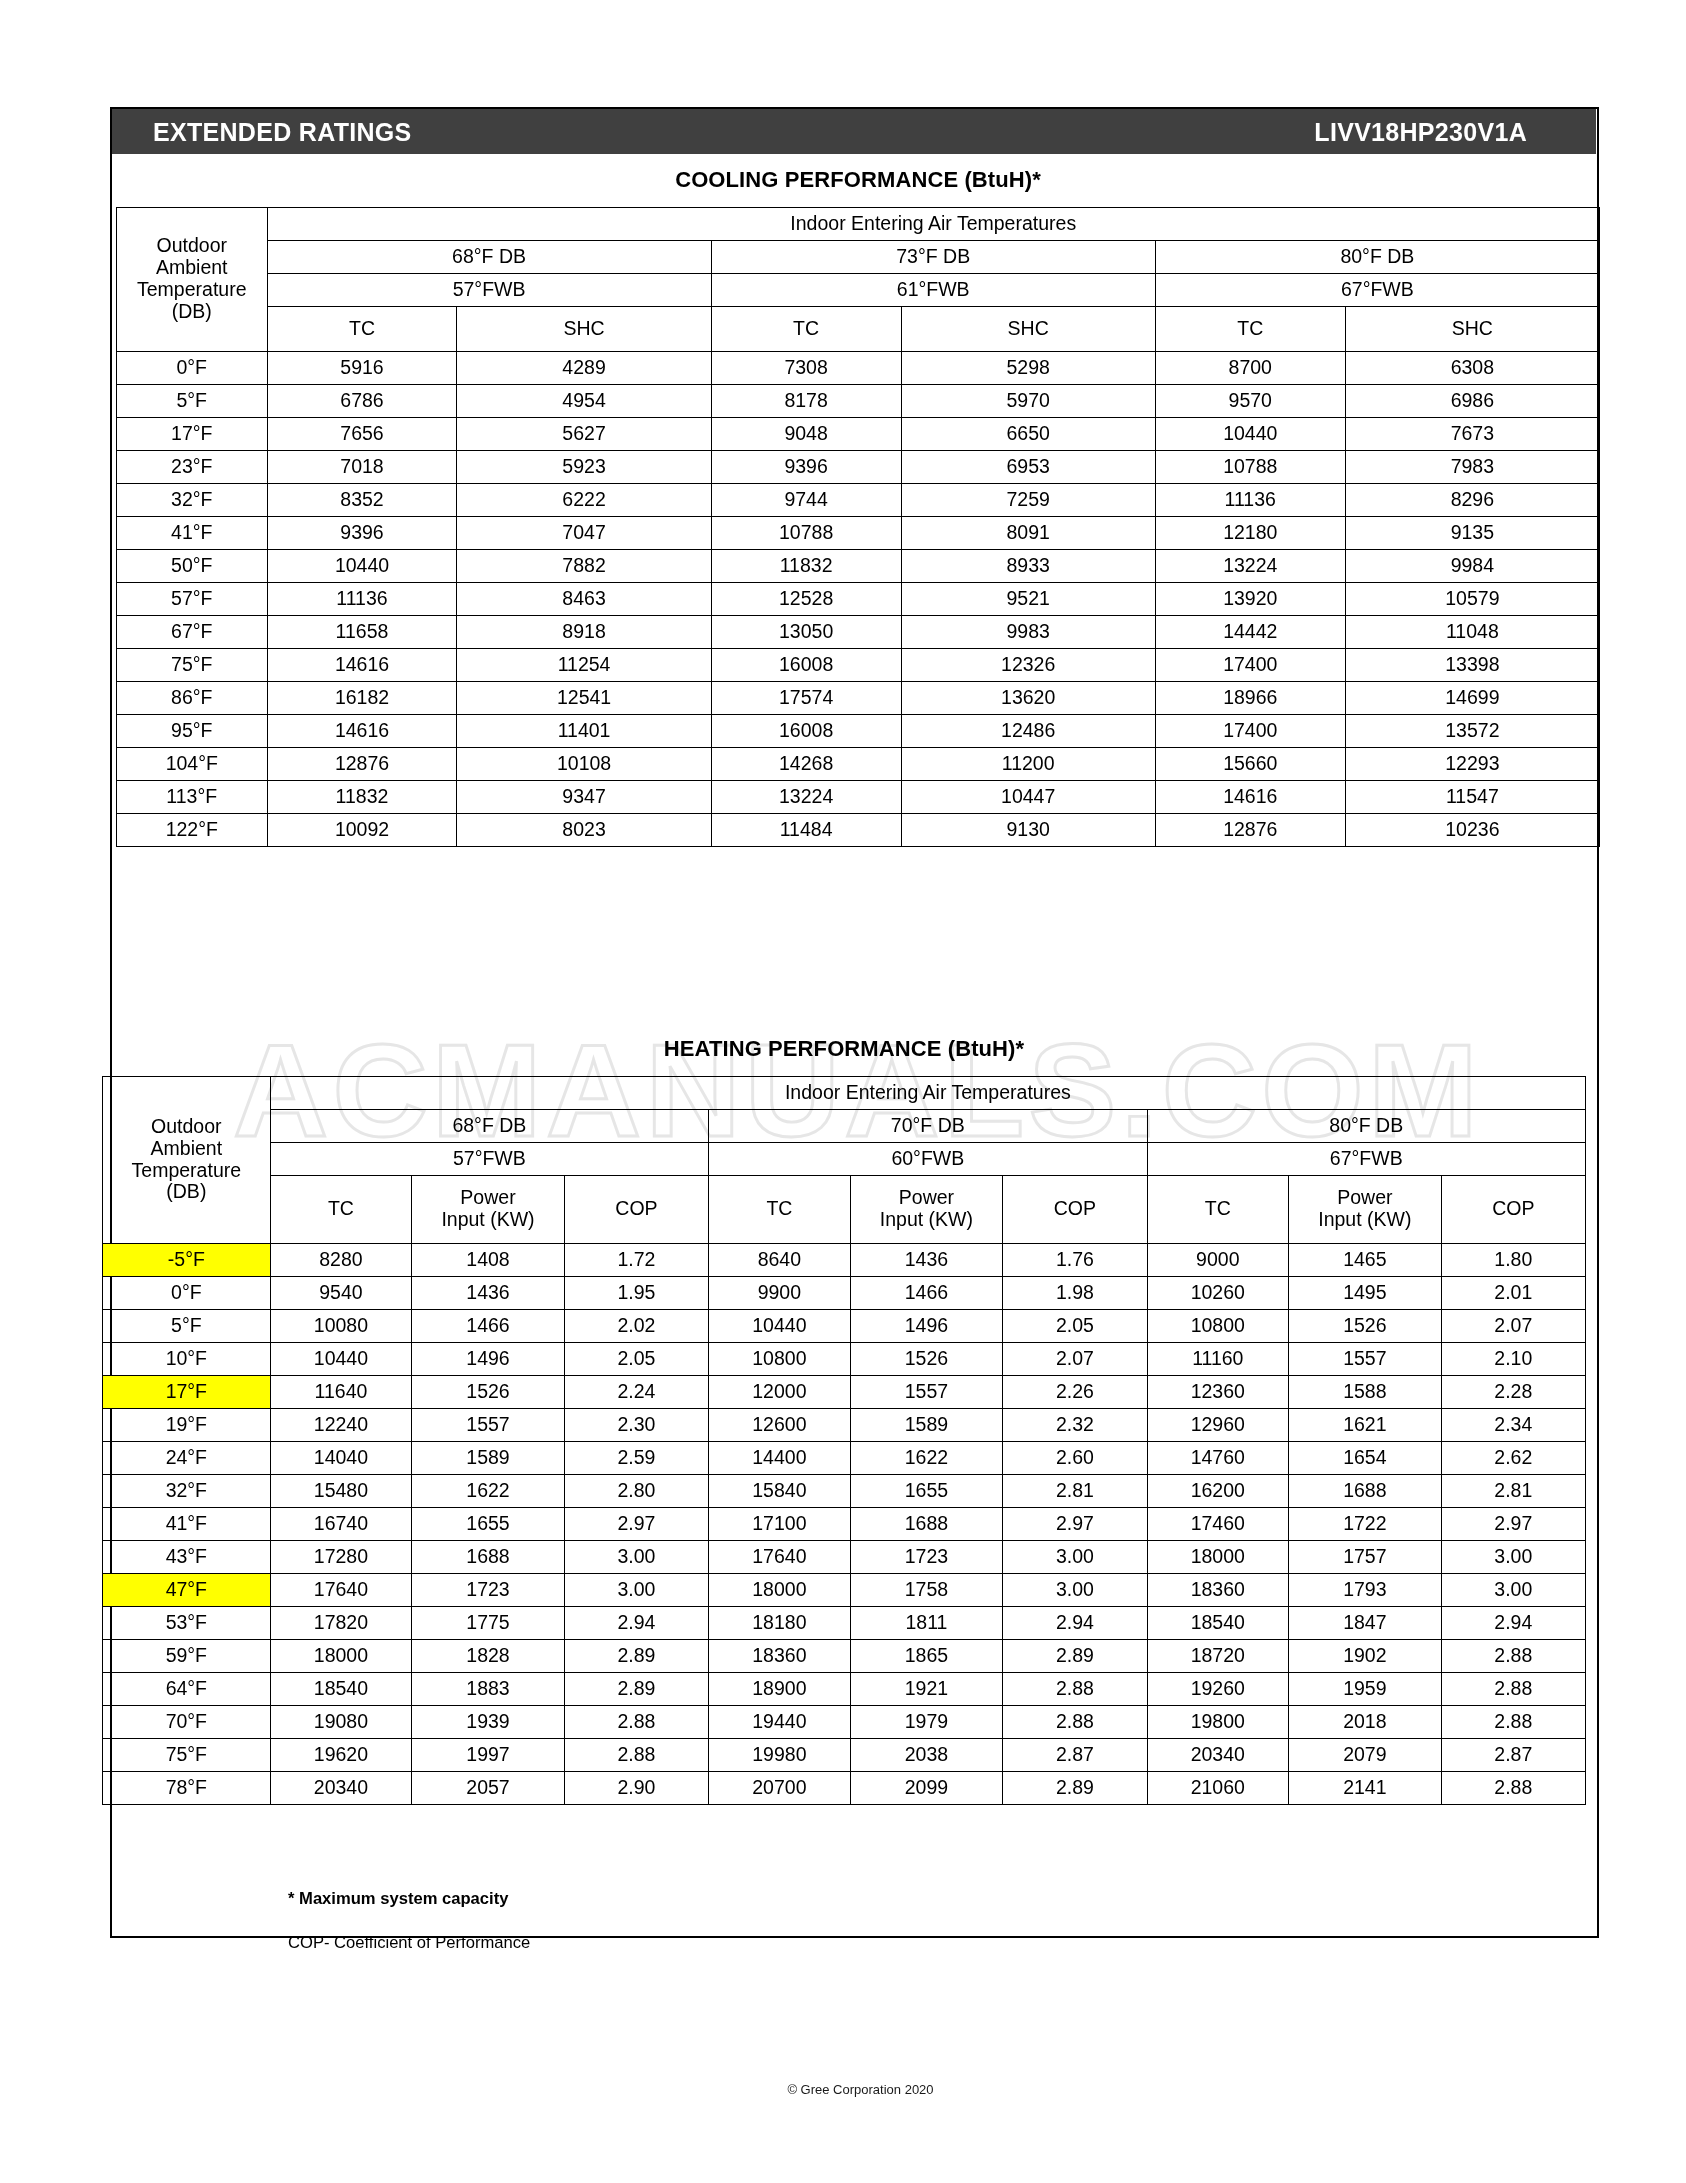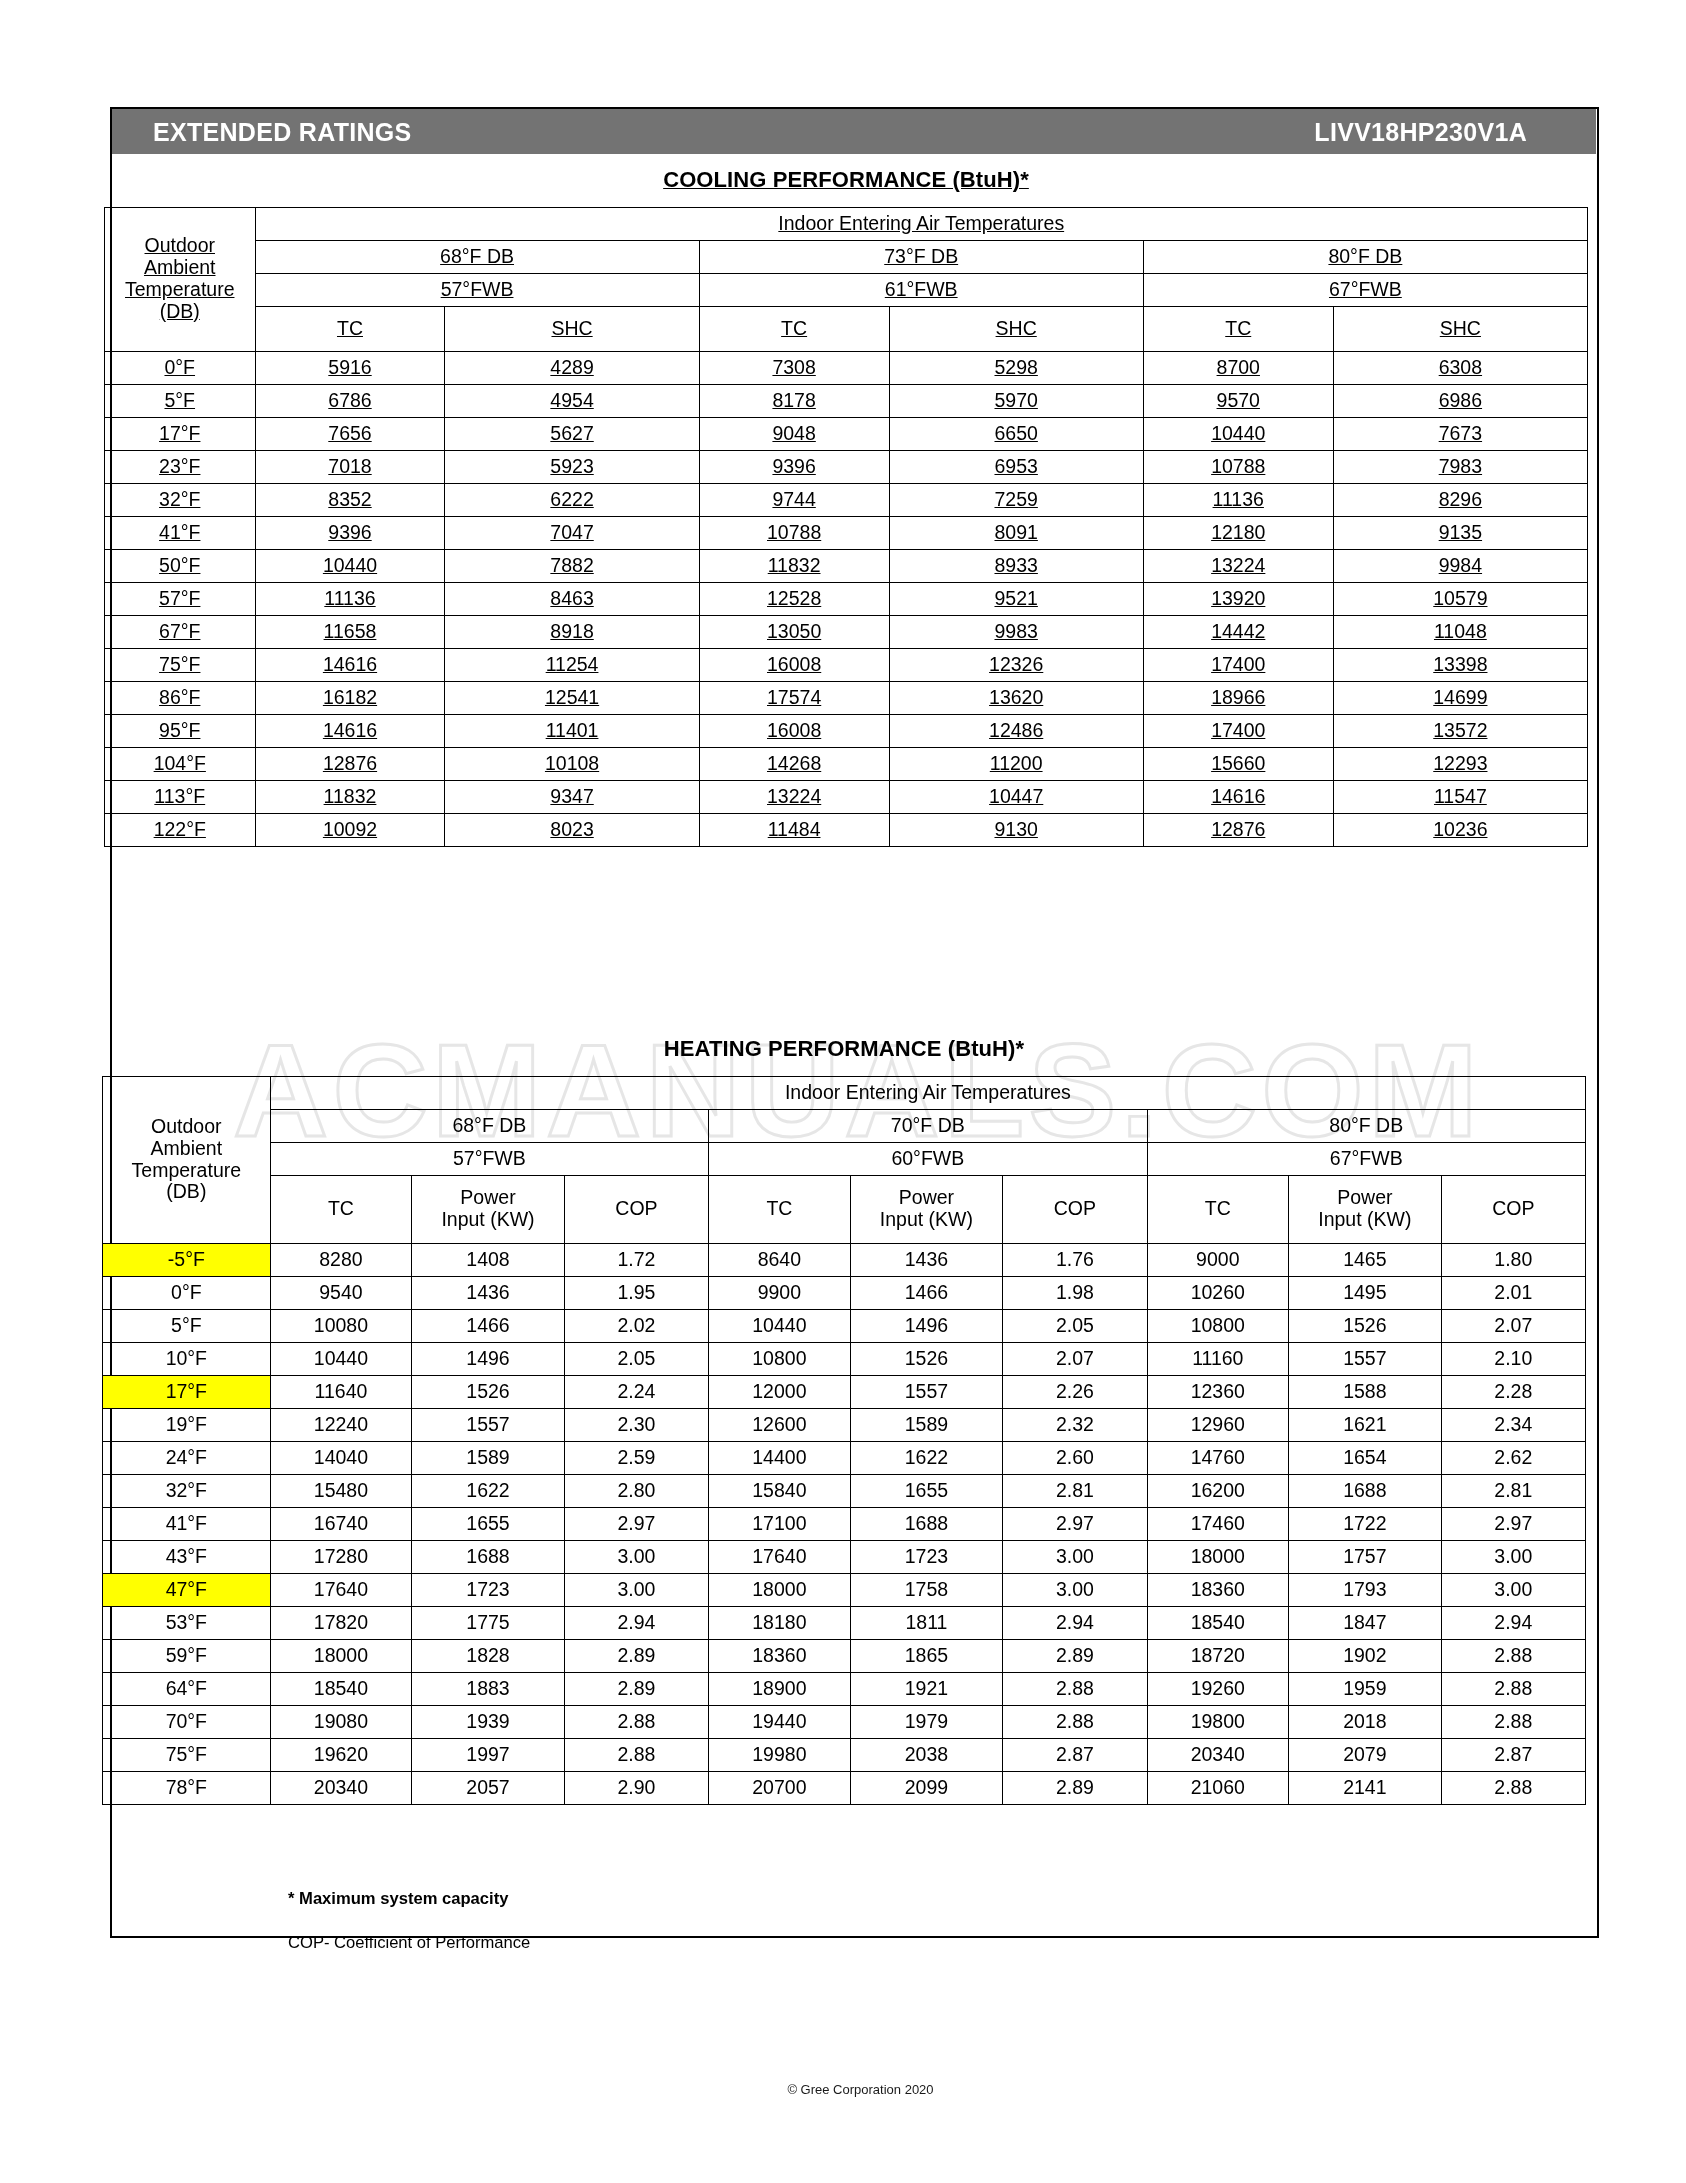--- a/index.html
+++ b/index.html
@@ -53,21 +53,21 @@
     stroke-width: 4;
   }
 
   
   #titlebar {
     position: absolute;
     left: 112px;
     top: 109px;
     width: 1484px;
     height: 45px;
-    background: #737373;
+    background: #404040;
     z-index: 10;
     box-sizing: border-box;
   }
   #titlebar .tb-left {
     position: absolute;
     left: 41px;
     top: 50%;
     transform: translateY(-50%);
     color: #ffffff;
     font-size: 25px;
@@ -188,21 +188,21 @@
 
   <svg id="watermark" viewBox="0 0 2060 200">
     <text class="wm-text" x="1030" y="155" text-anchor="middle">ACMANUALS.COM</text>
   </svg>
 
   <div id="titlebar">
     <div class="tb-left">EXTENDED RATINGS</div>
     <div class="tb-right">LIVV18HP230V1A</div>
   </div>
 
-  <div class="tbl-wrap" id="cooling-wrap" style="left:104px; top:155px; width:1484px;text-decoration:underline;">
+  <div class="tbl-wrap" id="cooling-wrap" style="left:116px; top:155px; width:1484px;">
     <table class="perf">
       <colgroup>
         <col style="width:122px">
         <col style="width:154px">
           <col style="width:206px">
         <col style="width:154px">
           <col style="width:206px">
         <col style="width:154px">
           <col style="width:206px">
       </colgroup>

